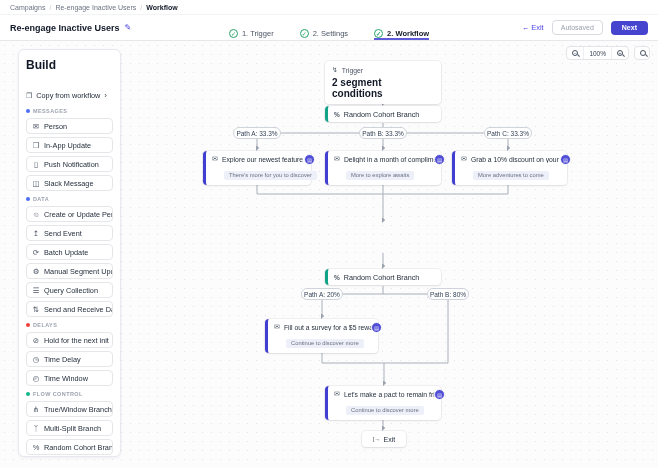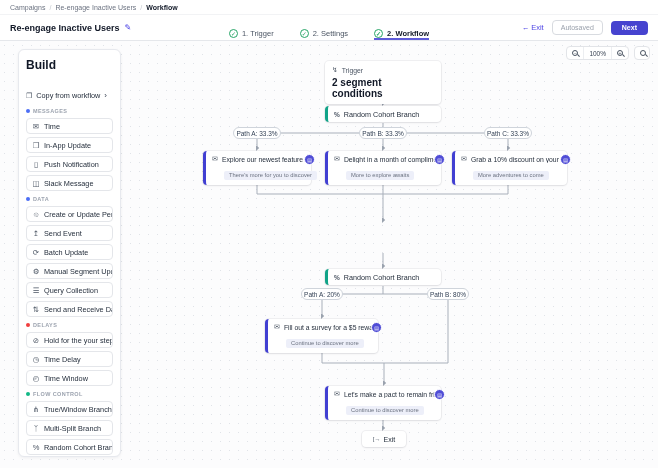--- a/index.html
+++ b/index.html
@@ -187,21 +187,21 @@
       <span>Copy from workflow</span>
       <span class="chev">›</span>
     </div>
 
     <div class="sec-label">
       <span class="dot blue"></span>
       <span>Messages</span>
     </div>
     <div class="sb-item">
       <span class="ic">✉</span>
-      <span>Time</span>
+      <span>Person</span>
     </div>
     <div class="sb-item">
       <span class="ic">❐</span>
       <span>In-App Update</span>
     </div>
     <div class="sb-item">
       <span class="ic">▯</span>
       <span>Push Notification</span>
     </div>
     <div class="sb-item">
@@ -237,21 +237,21 @@
       <span class="ic">⇅</span>
       <span>Send and Receive Data</span>
     </div>
 
     <div class="sec-label">
       <span class="dot red"></span>
       <span>Delays</span>
     </div>
     <div class="sb-item">
       <span class="ic">⊘</span>
-      <span>Hold for the your step</span>
+      <span>Hold for the next init</span>
     </div>
     <div class="sb-item">
       <span class="ic">◷</span>
       <span>Time Delay</span>
     </div>
     <div class="sb-item">
       <span class="ic">◴</span>
       <span>Time Window</span>
     </div>
 

